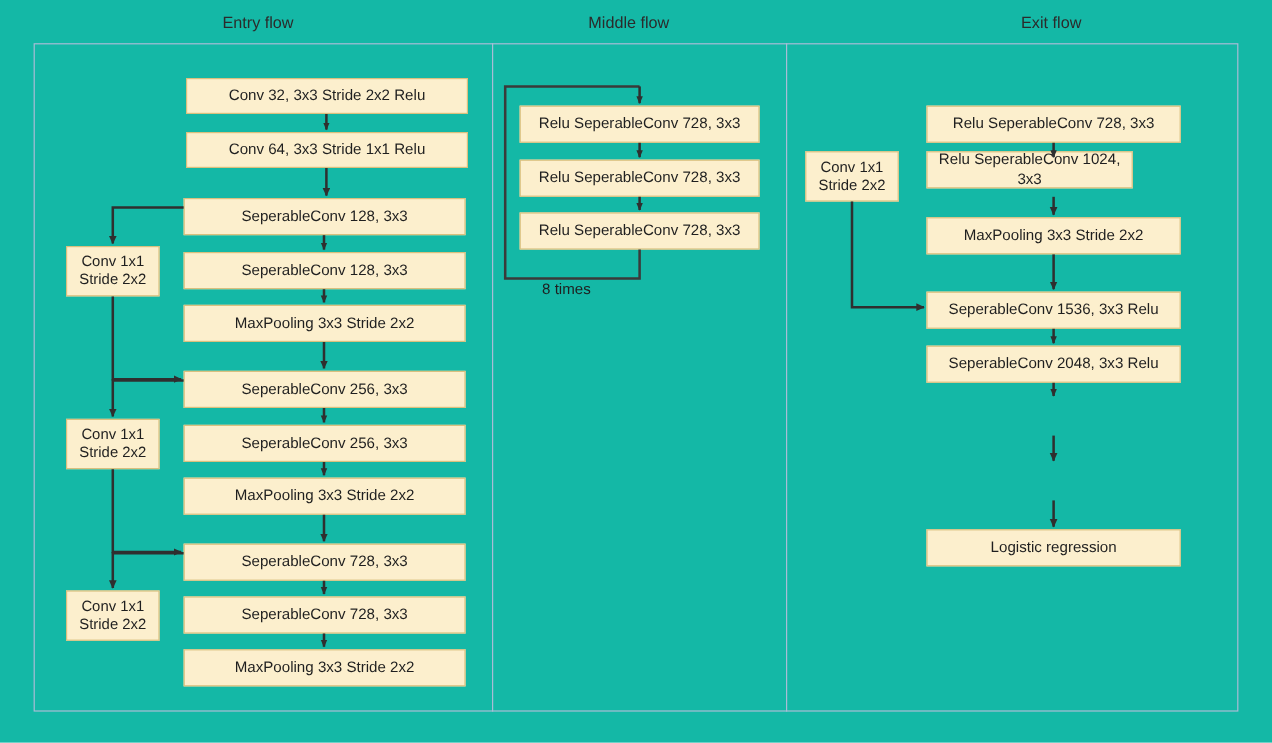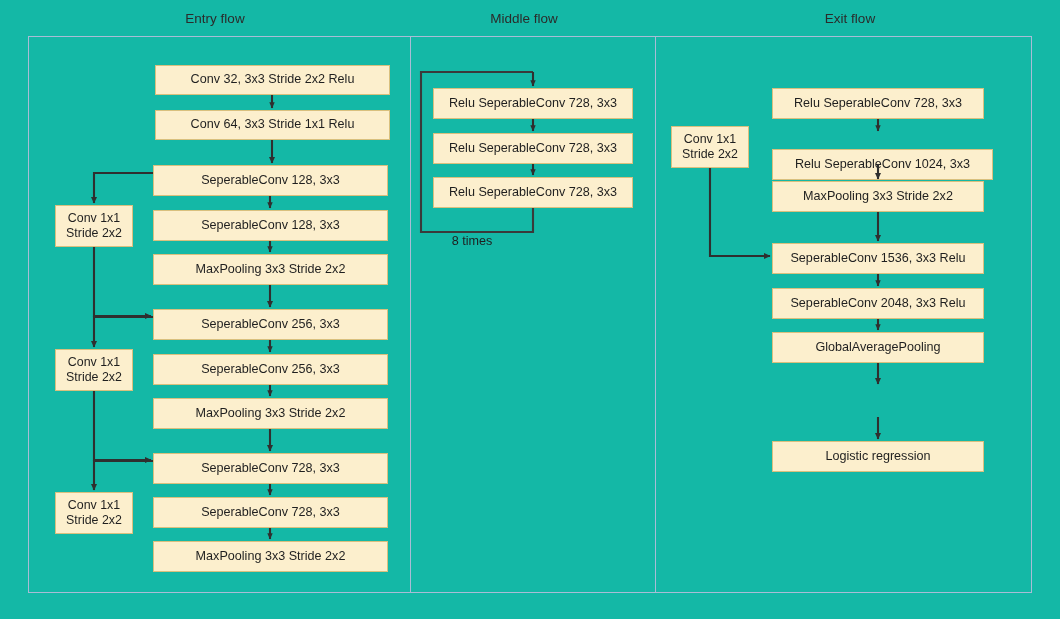--- a/index.html
+++ b/index.html
@@ -28,21 +28,21 @@
   .loop-label{position:absolute;font-size:12.6px;color:#1f1f1f;
               white-space:nowrap;transform:translateX(-50%);text-align:center;}
 </style>
 </head>
 <body>
 
 <div id="stage">
 
   <div class="flow-title" style="left:215px;top:11px;">Entry flow</div>
   <div class="flow-title" style="left:524px;top:11px;">Middle flow</div>
-  <div class="flow-title" style="left:850px;top:11px;">Exit flow</div>
+  <div class="flow-title" style="left:876px;top:11px;">Exit flow</div>
 
   <div class="panel" style="left:28px;top:36px;width:1004px;height:557px;"></div>
   <div class="divider" style="left:410px;top:36px;height:557px;"></div>
   <div class="divider" style="left:655px;top:36px;height:557px;"></div>
 
   <div class="node" style="left:155px;top:65px;width:235px;height:30px;">Conv 32, 3x3 Stride 2x2 Relu</div>
   <div class="node" style="left:155px;top:110px;width:235px;height:30px;">Conv 64, 3x3 Stride 1x1 Relu</div>
 
   <div class="node" style="left:153px;top:165px;width:235px;height:31px;">SeperableConv 128, 3x3</div>
   <div class="node" style="left:153px;top:210px;width:235px;height:31px;">SeperableConv 128, 3x3</div>
@@ -73,25 +73,24 @@
   <div class="node" style="left:433px;top:133px;width:200px;height:31px;">Relu SeperableConv 728, 3x3</div>
   <div class="node" style="left:433px;top:177px;width:200px;height:31px;">Relu SeperableConv 728, 3x3</div>
   <div class="loop-label" style="left:472px;top:234px;">8 times</div>
 
   <div class="node small" style="left:671px;top:126px;width:78px;height:42px;flex-direction:column;">
     <span class="l2">Conv 1x1</span>
     <span class="l2">Stride 2x2</span>
   </div>
 
   <div class="node" style="left:772px;top:88px;width:212px;height:31px;">Relu SeperableConv 728, 3x3</div>
-  <div class="node" style="left:772px;top:149px;width:221px;height:31px;">Relu SeperableConv 1024, 3x3</div>
+  <div class="node" style="left:772px;top:126px;width:172px;height:31px;">Relu SeperableConv 1024, 3x3</div>
   <div class="node" style="left:772px;top:181px;width:212px;height:31px;">MaxPooling 3x3 Stride 2x2</div>
   <div class="node" style="left:772px;top:243px;width:212px;height:31px;">SeperableConv 1536, 3x3 Relu</div>
   <div class="node" style="left:772px;top:288px;width:212px;height:31px;">SeperableConv 2048, 3x3 Relu</div>
-  <div class="node" style="left:772px;top:332px;width:212px;height:31px;">GlobalAveragePooling</div>
   <div class="node" style="left:772px;top:441px;width:212px;height:31px;">Logistic regression</div>
 
   <svg class="wires" viewBox="0 0 1060 619">
     <defs>
       <marker id="ah" markerWidth="9" markerHeight="9" refX="6.4" refY="3.4" orient="auto" markerUnits="userSpaceOnUse">
         <path d="M0,0.2 L7,3.4 L0,6.6 z" fill="#2f2f2f"></path>
       </marker>
       <marker id="ahs" markerWidth="8" markerHeight="8" refX="5.8" refY="3" orient="auto" markerUnits="userSpaceOnUse">
         <path d="M0,0.3 L6.4,3 L0,5.7 z" fill="#2f2f2f"></path>
       </marker>

